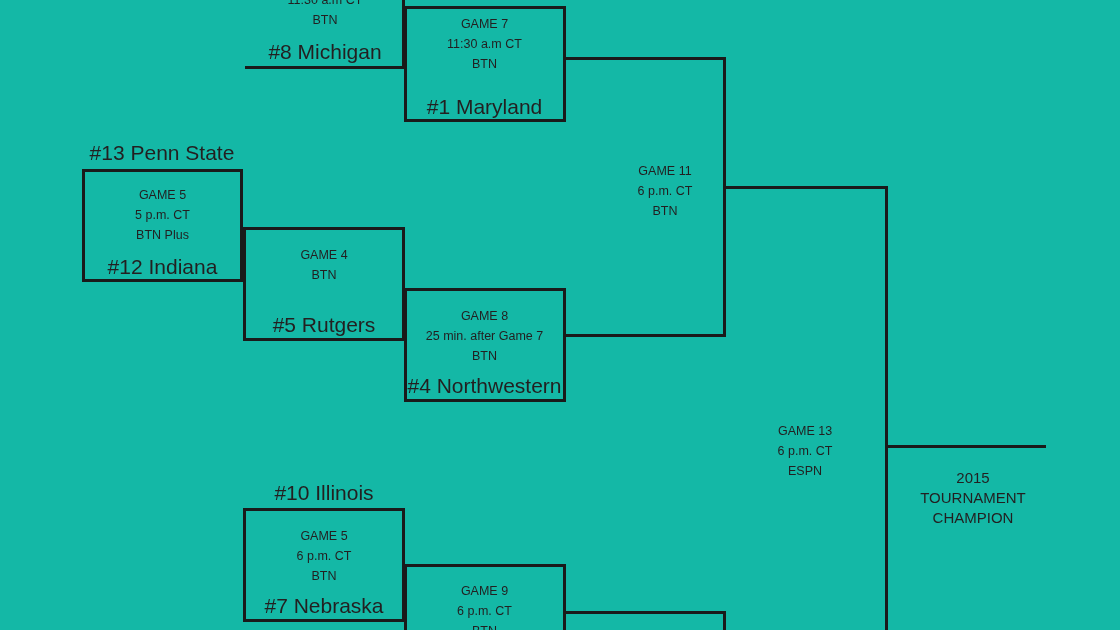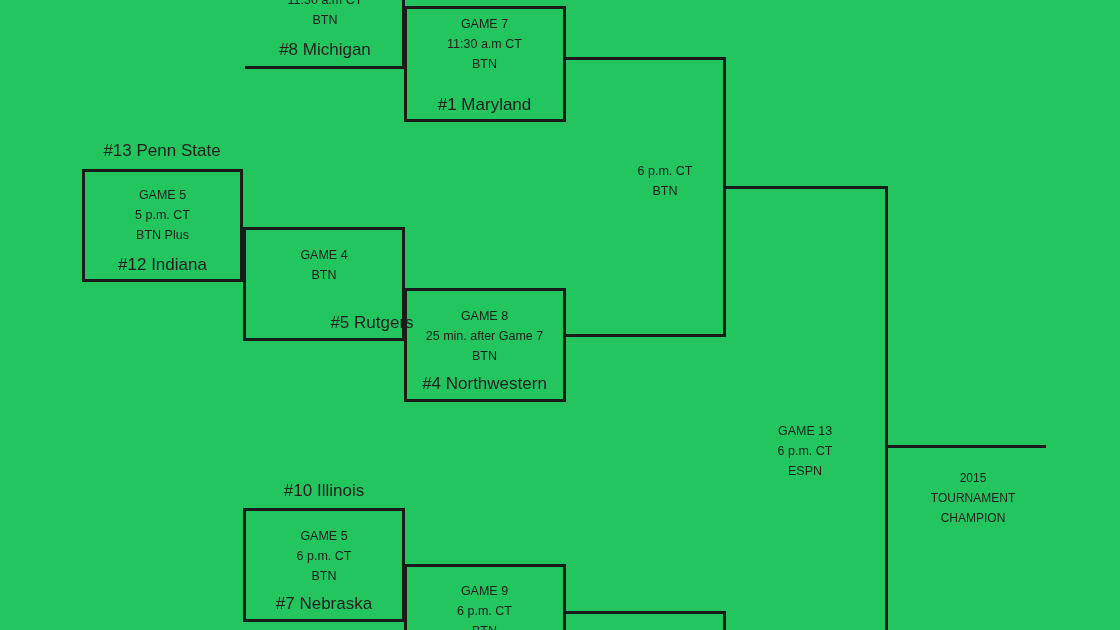--- a/index.html
+++ b/index.html
@@ -8,55 +8,55 @@
     background: #ffffff;
   }
   body {
     font-family: "Liberation Sans", sans-serif;
     color: #231f20;
   }
   #bracket-canvas {
     position: relative;
     width: 1120px;
     height: 630px;
-    background: #22c55e;
+    background: #14b8a6;
     overflow: hidden;
   }
   .line-h {
     position: absolute;
     background: #1a1a1a;
     height: 3px;
   }
   .line-v {
     position: absolute;
     background: #1a1a1a;
     width: 3px;
   }
   .lbl {
     position: absolute;
     white-space: nowrap;
     line-height: 1.0;
   }
   .team {
-    font-size: 17px;
+    font-size: 21px;
     color: #231f20;
     text-align: center;
   }
   .meta-block {
     position: absolute;
     text-align: center;
     font-size: 12.5px;
     line-height: 20px;
     color: #231f20;
     white-space: nowrap;
   }
   .champ-block {
     position: absolute;
     text-align: center;
-    font-size: 12px;
+    font-size: 15px;
     line-height: 20px;
     color: #231f20;
     white-space: nowrap;
   }
 </style>
 </head>
 <body>
 
 <div id="bracket-canvas">
 
@@ -107,40 +107,41 @@
   <div class="line-h" style="left:243px; top:227px; width:162px;"></div>
   <div class="line-v" style="left:243px; top:227px; height:114px;"></div>
   <div class="line-v" style="left:402px; top:227px; height:114px;"></div>
   <div class="line-h" style="left:243px; top:338px; width:162px;"></div>
 
   <div class="meta-block" style="left:243px; top:245px; width:162px;">
     <div>GAME 4</div>
     <div>BTN</div>
   </div>
 
-  <div class="lbl team" style="left:243px; top:314px; width:162px;padding-left:48px;">#5 Rutgers</div>
+  <div class="lbl team" style="left:243px; top:314px; width:162px;">#5 Rutgers</div>
 
   <div class="line-h" style="left:404px; top:288px; width:161px;"></div>
   <div class="line-v" style="left:404px; top:288px; height:114px;"></div>
   <div class="line-v" style="left:563px; top:288px; height:114px;"></div>
   <div class="line-h" style="left:404px; top:399px; width:161px;"></div>
 
   <div class="meta-block" style="left:404px; top:306px; width:161px;">
     <div>GAME 8</div>
     <div>25 min. after Game 7</div>
     <div>BTN</div>
   </div>
 
   <div class="lbl team" style="left:404px; top:375px; width:161px;">#4 Northwestern</div>
 
   <div class="line-h" style="left:563px; top:334px; width:163px;"></div>
 
   <div class="line-v" style="left:723px; top:57px; height:280px;"></div>
 
   <div class="meta-block" style="left:585px; top:161px; width:160px;">
+    <div>GAME 11</div>
     <div>6 p.m. CT</div>
     <div>BTN</div>
   </div>
 
   <div class="line-h" style="left:723px; top:186px; width:165px;"></div>
 
   <div class="line-v" style="left:885px; top:186px; height:444px;"></div>
 
   <div class="meta-block" style="left:725px; top:421px; width:160px;">
     <div>GAME 13</div>

